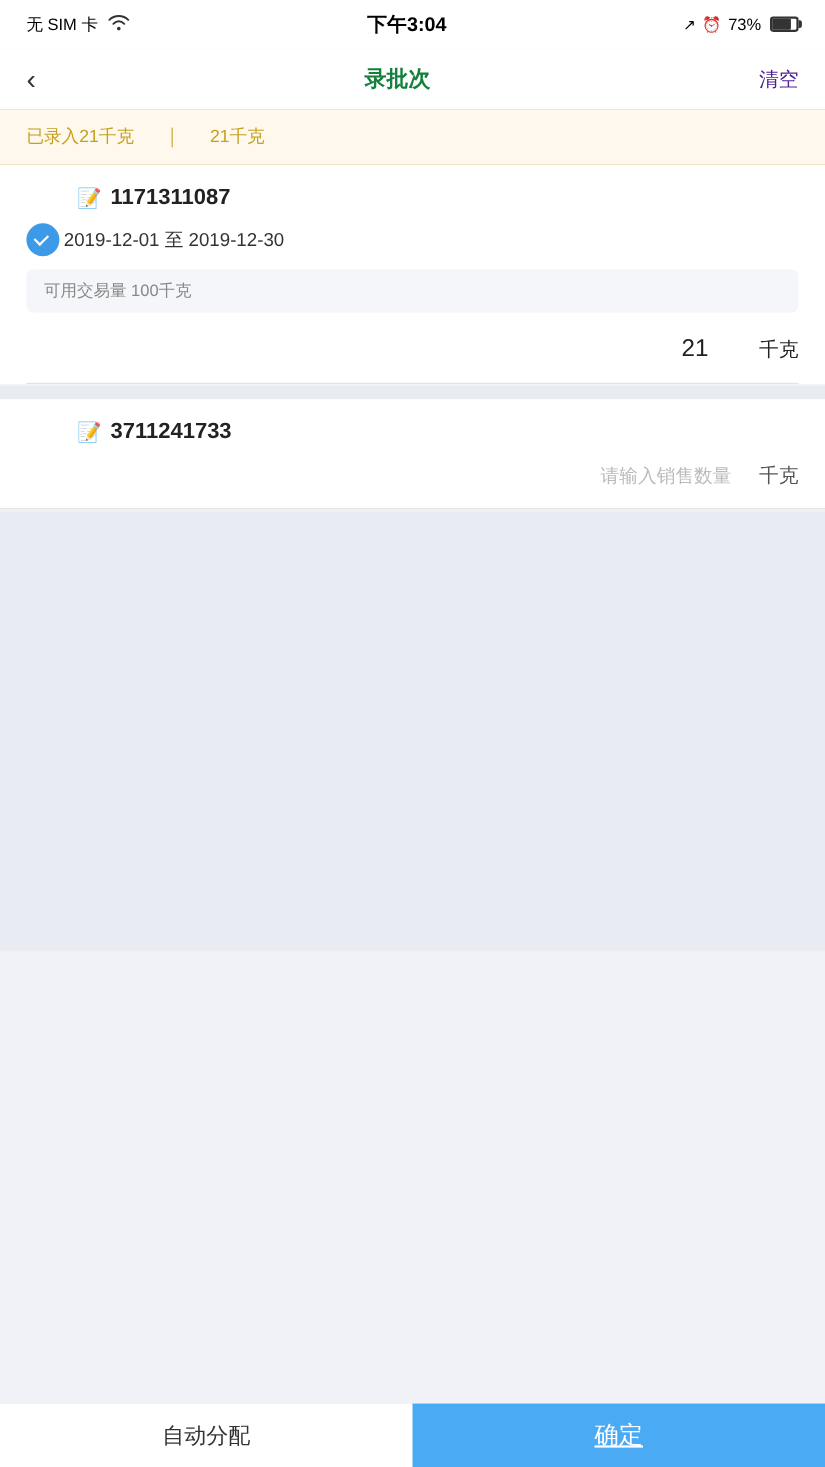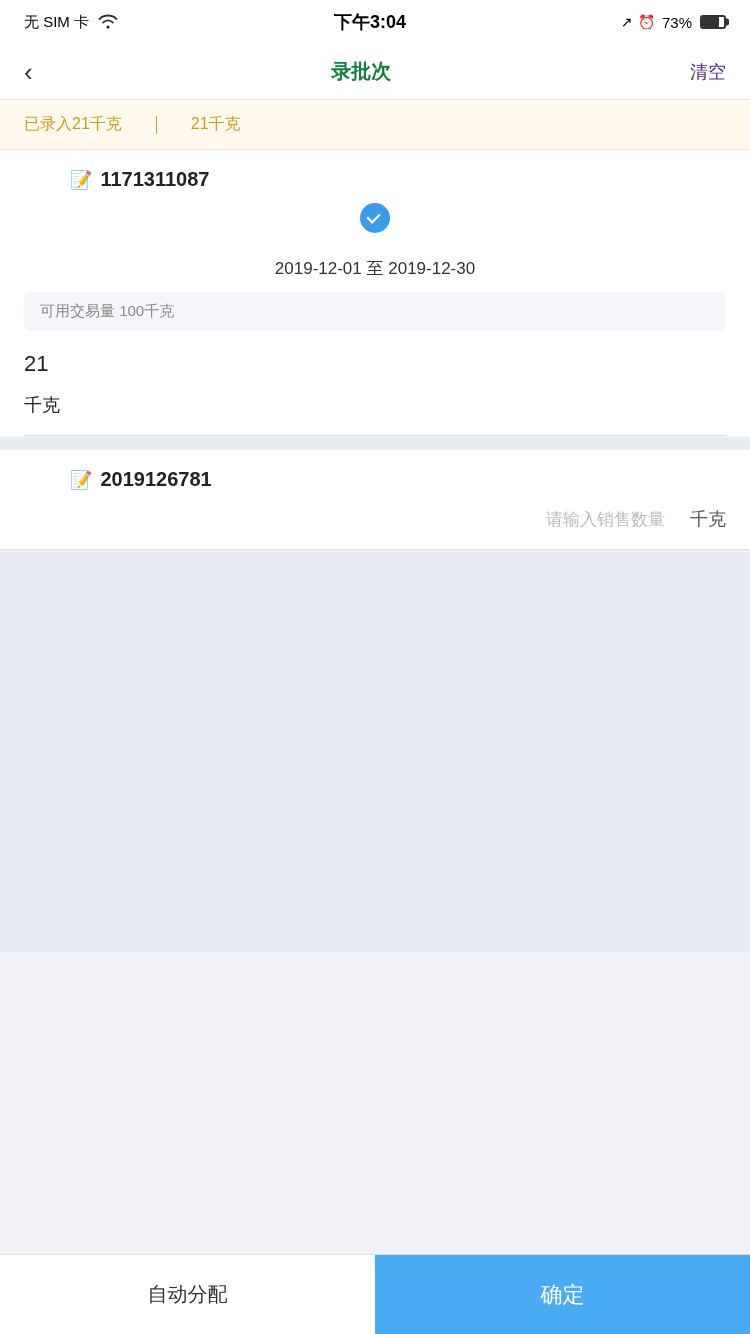--- a/index.html
+++ b/index.html
@@ -95,22 +95,21 @@
     }
     .batch-number {
       font-size: 20px;
       font-weight: 600;
       color: #222;
     }
     .batch-row {
       padding: 6px 24px 6px 24px;
       display: flex;
       align-items: center;
-      gap: 24px;
-      flex-direction: column;
+      gap: 4px;
     }
     .radio-circle {
       width: 30px;
       height: 30px;
       border-radius: 50%;
       border: 2px solid #ccc;
       background: #fff;
       flex-shrink: 0;
       display: flex;
       align-items: center;
@@ -144,21 +143,20 @@
       color: #888;
     }
 
     
     .quantity-row {
       padding: 10px 24px 18px 24px;
       display: flex;
       align-items: baseline;
       justify-content: flex-end;
       gap: 10px;
-      flex-direction: column;
     }
     .quantity-value {
       font-size: 22px;
       color: #222;
       font-weight: 500;
     }
     .quantity-unit {
       font-size: 18px;
       color: #222;
     }
@@ -200,21 +198,21 @@
       flex: 1;
       min-height: 400px;
     }
 
     
     .bottom-bar {
       position: fixed;
       bottom: 0;
       left: 0;
       width: 750px;
-      height: 80px;
+      height: 59px;
       display: flex;
       background: #fff;
       border-top: 1px solid #e0e0e0;
     }
     .btn-auto {
       flex: 1;
       display: flex;
       align-items: center;
       justify-content: center;
       font-size: 20px;
@@ -228,20 +226,21 @@
       flex: 1;
       display: flex;
       align-items: center;
       justify-content: center;
       font-size: 22px;
       color: #fff;
       background: #4aabf4;
       cursor: pointer;
       border: none;
       outline: none;
+      text-decoration: underline;
     }
 
     .page-content {
       padding-bottom: 80px;
     }
   </style>
 </head>
 <body>
 
 <div class="status-bar">
@@ -299,21 +298,21 @@
       <span class="quantity-unit">千克</span>
     </div>
     <div class="divider-line"></div>
   </div>
 
   <div class="section-gap"></div>
 
   <div class="batch-card">
     <div class="batch-header">
       <span class="batch-icon">📝</span>
-      <span class="batch-number">2019126781</span>
+      <span class="batch-number">3711241733</span>
     </div>
     <div class="quantity-input-row">
       <input class="quantity-input" type="number" value="" placeholder="请输入销售数量" style="">
       <span class="quantity-unit-gray">千克</span>
     </div>
   </div>
 
   <div class="empty-area"></div>
 
 </div>

